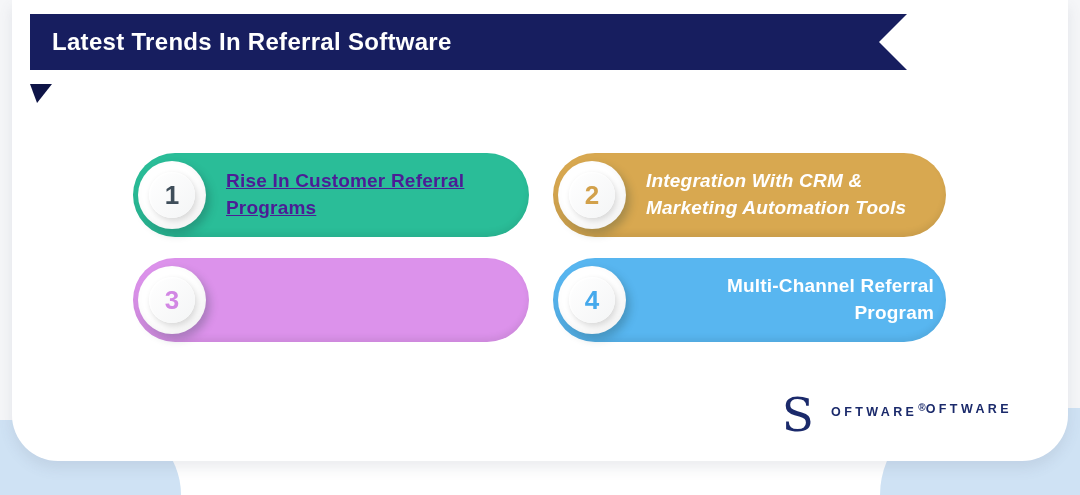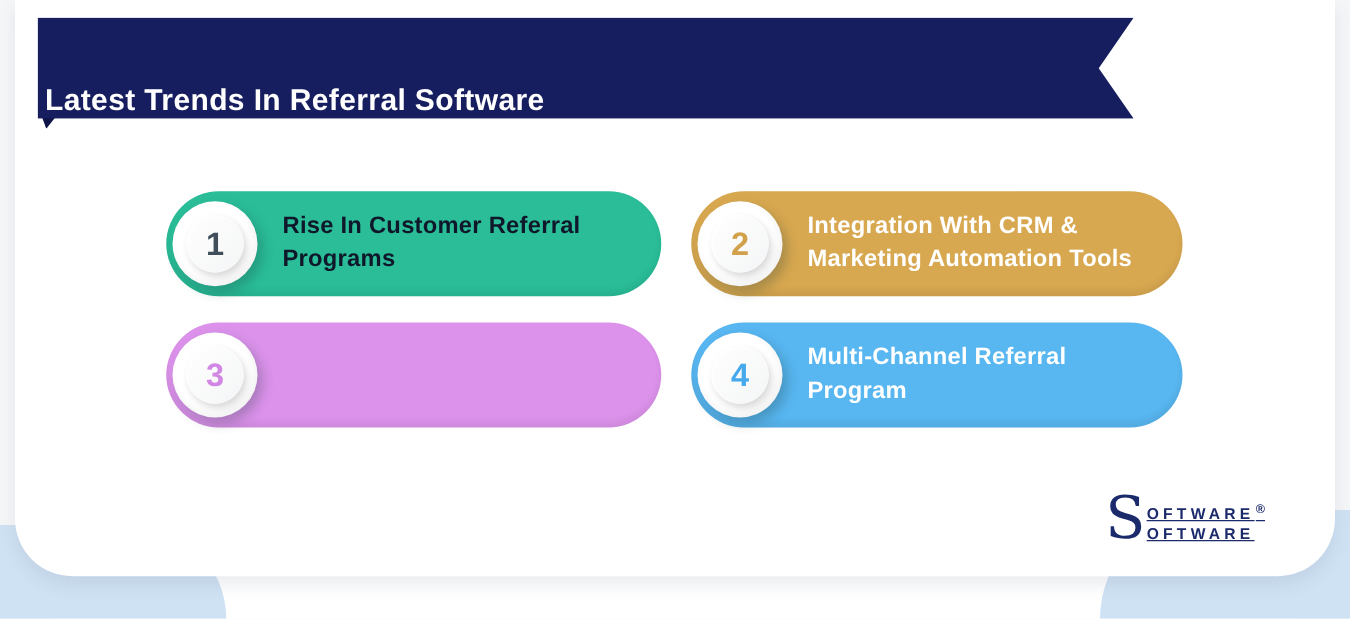--- a/index.html
+++ b/index.html
@@ -25,22 +25,22 @@
   
   .card {
     position: absolute; left: 12px; top: 0; width: 1056px; height: 461px;
     background: #ffffff; border-radius: 0 0 46px 46px;
     box-shadow: 0 7px 14px rgba(90, 100, 120, 0.12);
     z-index: 3;
   }
 
   
   .ribbon {
-    position: absolute; left: 30px; top: 14px; width: 877px; height: 81px;
-    display: flex; align-items: flex-end; padding-left: 6px; box-sizing: border-box;
+    position: absolute; left: 30px; top: 14px; width: 877px; height: 56px;
+    display: flex; align-items: center; padding-left: 22px; box-sizing: border-box;
     clip-path: polygon(0 0, 100% 0, calc(100% - 28px) 50%, 100% 100%, 0 100%);
     z-index: 5;
   }
   .ribbon h1 {
     margin: 0; color: #ffffff; font-size: 24px; font-weight: 700; letter-spacing: 0.3px;
   }
   .ribbon-fold {
     position: absolute; left: 30px; top: 84px; width: 22px; height: 19px;
     clip-path: polygon(0 0, 100% 0, 32% 100%);
     z-index: 4;
@@ -77,21 +77,21 @@
   }
 
   
   .logo {
     position: absolute; right: 68px; top: 396px; z-index: 5;
     display: flex; align-items: flex-start;
   }
   .logo-s {
     font-family: "DejaVu Serif", serif; font-size: 47px; line-height: 0.82; font-weight: 400;
   }
-  .logo-lines { display: flex; flex-direction: column; margin-top: 5px; margin-left: 1px; text-decoration: underline; }
+  .logo-lines { display: flex; margin-top: 5px; margin-left: 17px; }
   .logo-line {
     font-size: 12.5px; font-weight: 700; letter-spacing: 3.4px; line-height: 1.3;
   }
   .logo-reg { font-size: 10px; vertical-align: 5px; letter-spacing: 0; margin-left: 1px; }
 </style>
 </head>
 <body style="background: rgb(245, 246, 248);">
 
 <div class="stage">
 
@@ -107,47 +107,47 @@
   <div class="ribbon-fold" style="background: rgb(14, 20, 71);"></div>
 
   <div class="grid">
 
     <div class="pill" style="background: rgb(42, 189, 152);">
       <div class="badge">
         <div class="badge-core">
           <span class="num" style="color: rgb(63, 78, 90);">1</span>
         </div>
       </div>
-      <div class="pill-label" style="color: #0f172a;">Rise In Customer Referral Programs</div>
+      <div class="pill-label" style="color: #4c1d95; text-decoration: underline;">Rise In Customer Referral Programs</div>
     </div>
 
     <div class="pill" style="background: rgb(216, 168, 80);">
       <div class="badge">
         <div class="badge-core">
           <span class="num" style="color: rgb(210, 161, 75);">2</span>
         </div>
       </div>
-      <div class="pill-label" style="color: rgb(255, 255, 255);">Integration With CRM &amp; Marketing Automation Tools</div>
+      <div class="pill-label" style="color: rgb(255, 255, 255); font-style: italic;">Integration With CRM &amp; Marketing Automation Tools</div>
     </div>
 
     <div class="pill" style="background: rgb(220, 146, 235);">
       <div class="badge">
         <div class="badge-core">
           <span class="num" style="color: rgb(210, 135, 228);">3</span>
         </div>
       </div>
     </div>
 
     <div class="pill" style="background: rgb(88, 182, 240);">
       <div class="badge">
         <div class="badge-core">
           <span class="num" style="color: rgb(69, 169, 236);">4</span>
         </div>
       </div>
-      <div class="pill-label" style="color: rgb(255, 255, 255);">Multi-Channel Referral Program</div>
+      <div class="pill-label" style="color: rgb(255, 255, 255); text-align: right;">Multi-Channel Referral Program</div>
     </div>
 
   </div>
 
   <div class="logo" style="color: rgb(27, 42, 107);">
     <span class="logo-s">S</span>
     <span class="logo-lines">
       <span class="logo-line"><span>OFTWARE</span><span class="logo-reg">®</span></span>
       <span class="logo-line">OFTWARE</span>
     </span>

